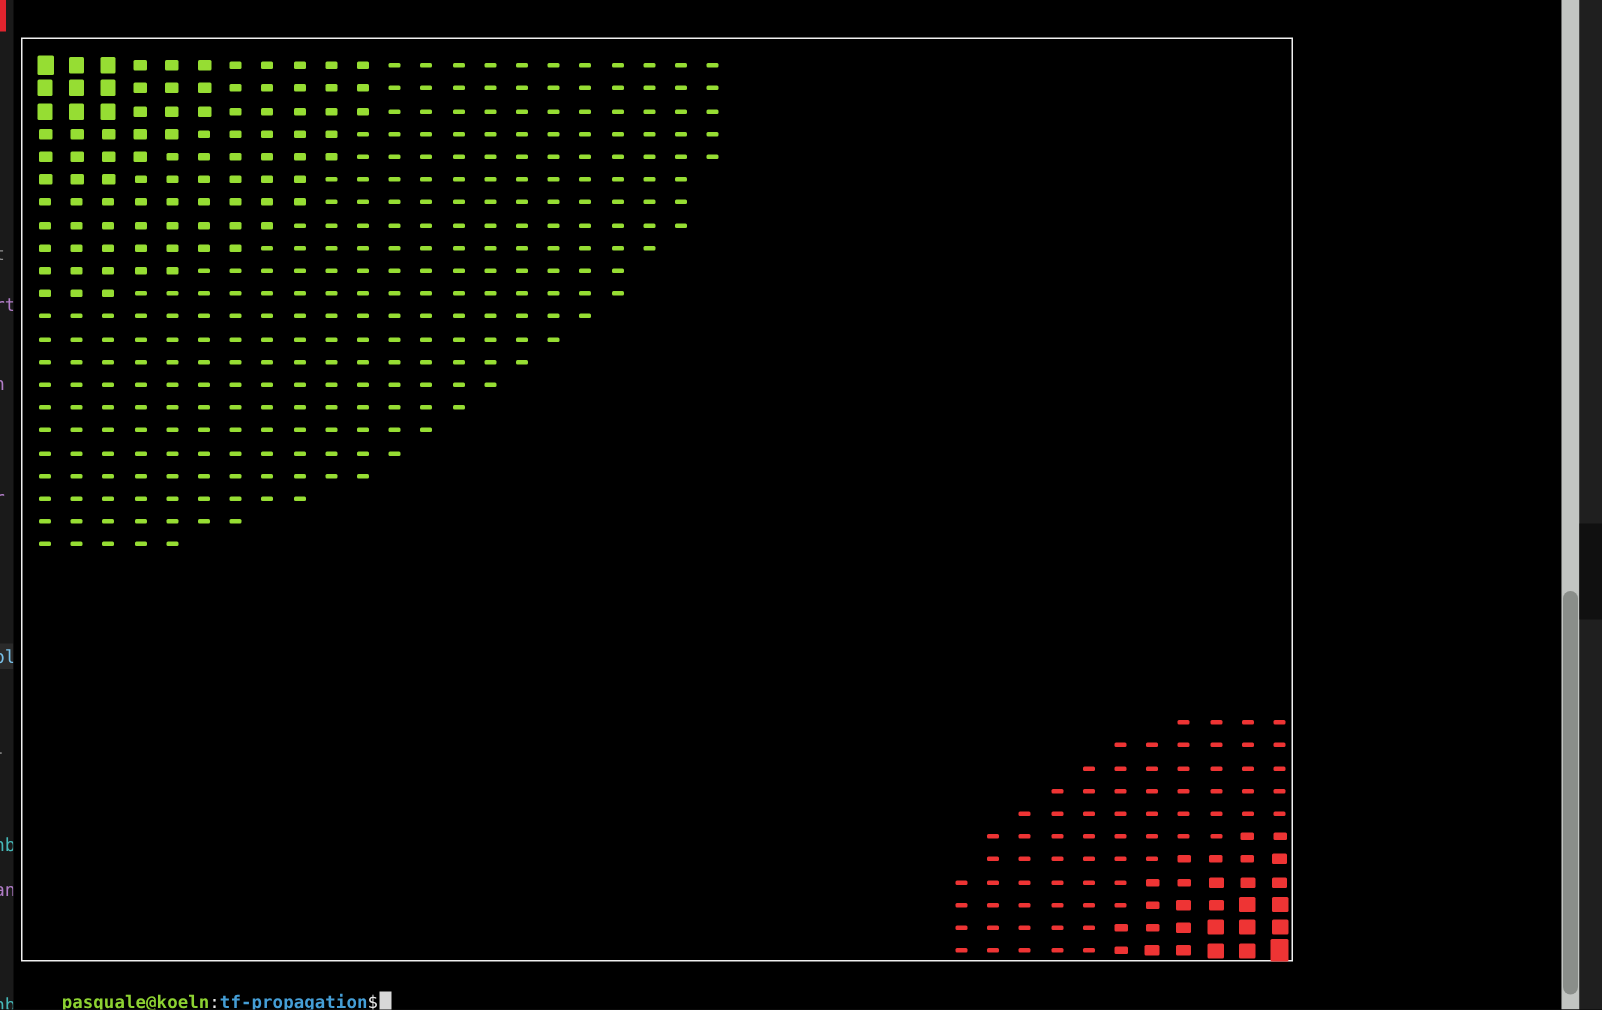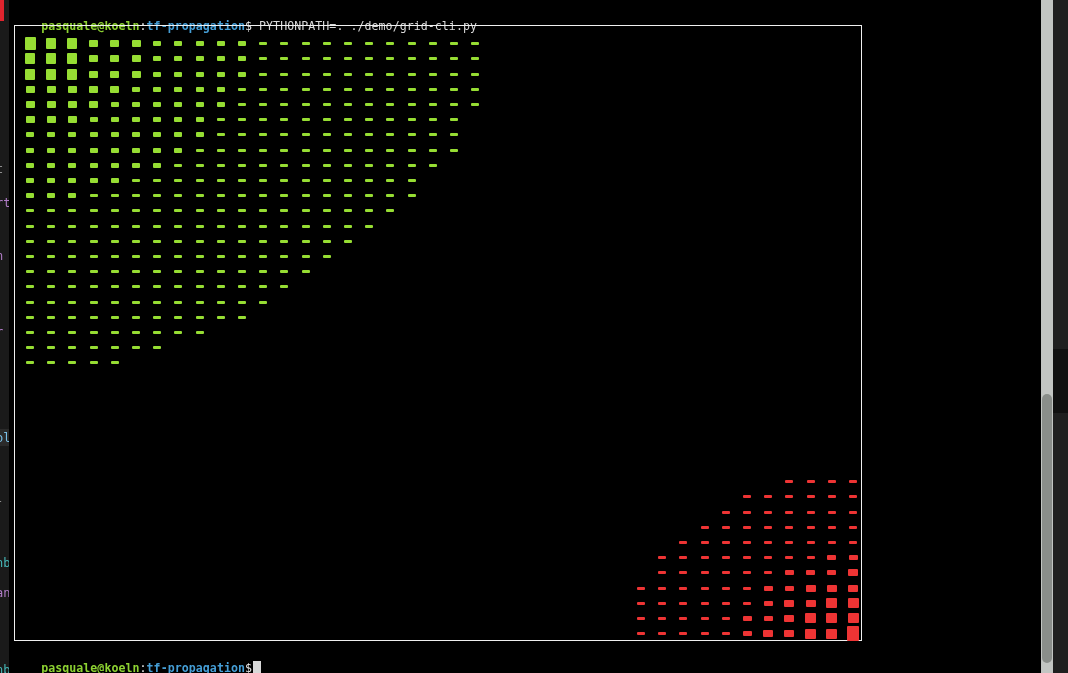--- a/index.html
+++ b/index.html
@@ -75,23 +75,20 @@
       <span class="fragment" style="top: 431px; color: rgb(121, 192, 232);">ol</span>
       <span class="fragment" style="top: 494px; color: rgb(143, 143, 143);">-</span>
       <span class="fragment" style="top: 556px; color: rgb(70, 184, 184);">nb</span>
       <span class="fragment" style="top: 586px; color: rgb(176, 124, 198);">an</span>
       <span class="fragment" style="top: 663px; color: rgb(70, 184, 184);">nb</span>
     </div>
 </div>
 
 <div class="terminal">
 
-  <div class="prompt-line top">
-    <span class="seg-user" style="color: rgb(141, 210, 50);">pasquale@koeln</span><span class="seg-sep" style="color: rgb(232, 232, 232);">:</span><span class="seg-path" style="color: rgb(69, 158, 214);">tf-propagation</span><span class="seg-dollar" style="color: rgb(232, 232, 232);">$</span><span class="seg-cmd" style="color: rgb(216, 216, 216);"> PYTHONPATH=. ./demo/grid-cli.py</span>
-  </div>
 
   <div class="plot-box" style="border-color: rgb(240, 240, 240);"></div>
 
   <div class="grid grid-green" id="grid-green">
       <span class="glyph" style="left: 0.5px; top: 1.1px; width: 11px; height: 13px; background: rgb(150, 221, 51);"></span>
       <span class="glyph" style="left: 22.2px; top: 2.1px; width: 10px; height: 11px; background: rgb(150, 221, 51);"></span>
       <span class="glyph" style="left: 43.4px; top: 2.1px; width: 10px; height: 11px; background: rgb(150, 221, 51);"></span>
       <span class="glyph" style="left: 65.1px; top: 4.1px; width: 9px; height: 7px; background: rgb(150, 221, 51);"></span>
       <span class="glyph" style="left: 86.3px; top: 4.1px; width: 9px; height: 7px; background: rgb(150, 221, 51);"></span>
       <span class="glyph" style="left: 107.5px; top: 4.1px; width: 9px; height: 7px; background: rgb(150, 221, 51);"></span>

